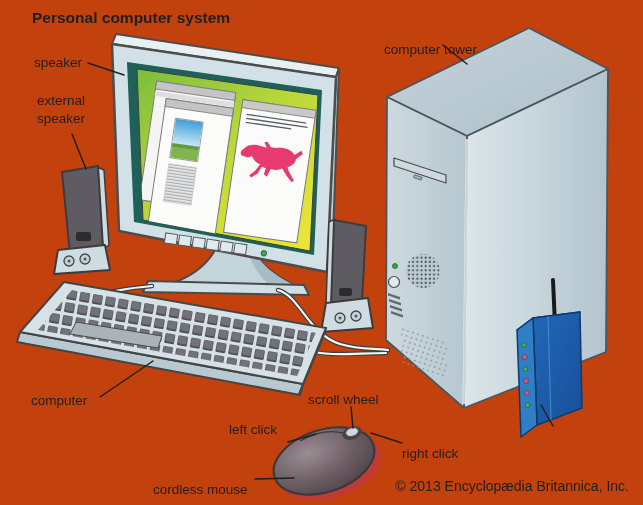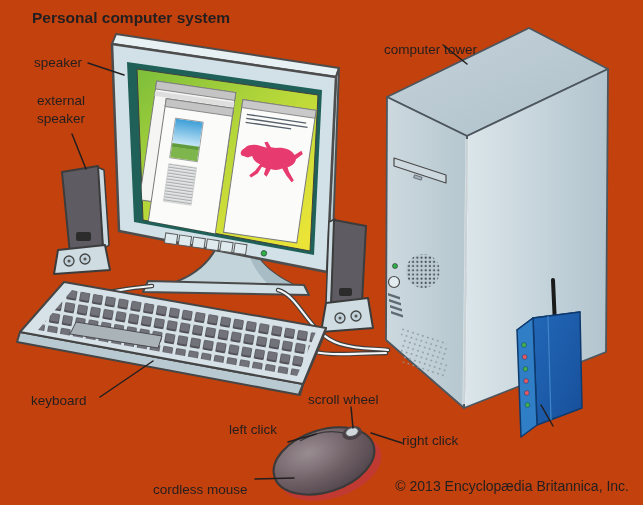--- a/index.html
+++ b/index.html
@@ -237,20 +237,20 @@
     <line x1="553" y1="426" x2="541" y2="405"></line>
   </g>
 </svg>
 
   <div id="title">Personal computer system</div>
 
   <div class="lbl" style="left:34px;top:54px;">speaker</div>
   <div class="lbl center" style="left:28px;top:92px;width:66px;">external
 speaker</div>
   <div class="lbl" style="left:384px;top:41px;">computer tower</div>
-  <div class="lbl" style="left:31px;top:392px;">keyboard</div>
+  <div class="lbl" style="left:31px;top:392px;">computer</div>
   <div class="lbl" style="left:308px;top:391px;text-align:right;">scroll wheel</div>
   <div class="lbl" style="left:229px;top:421px;">left click</div>
-  <div class="lbl" style="left:402px;top:432px;">right click</div>
+  <div class="lbl" style="left:402px;top:445px;">right click</div>
   <div class="lbl" style="left:153px;top:471px;margin-top:10px;">cordless mouse</div>
 
   <div id="copyright">© 2013 Encyclopædia Britannica, Inc.</div>
 </div>
 
 </body></html>

